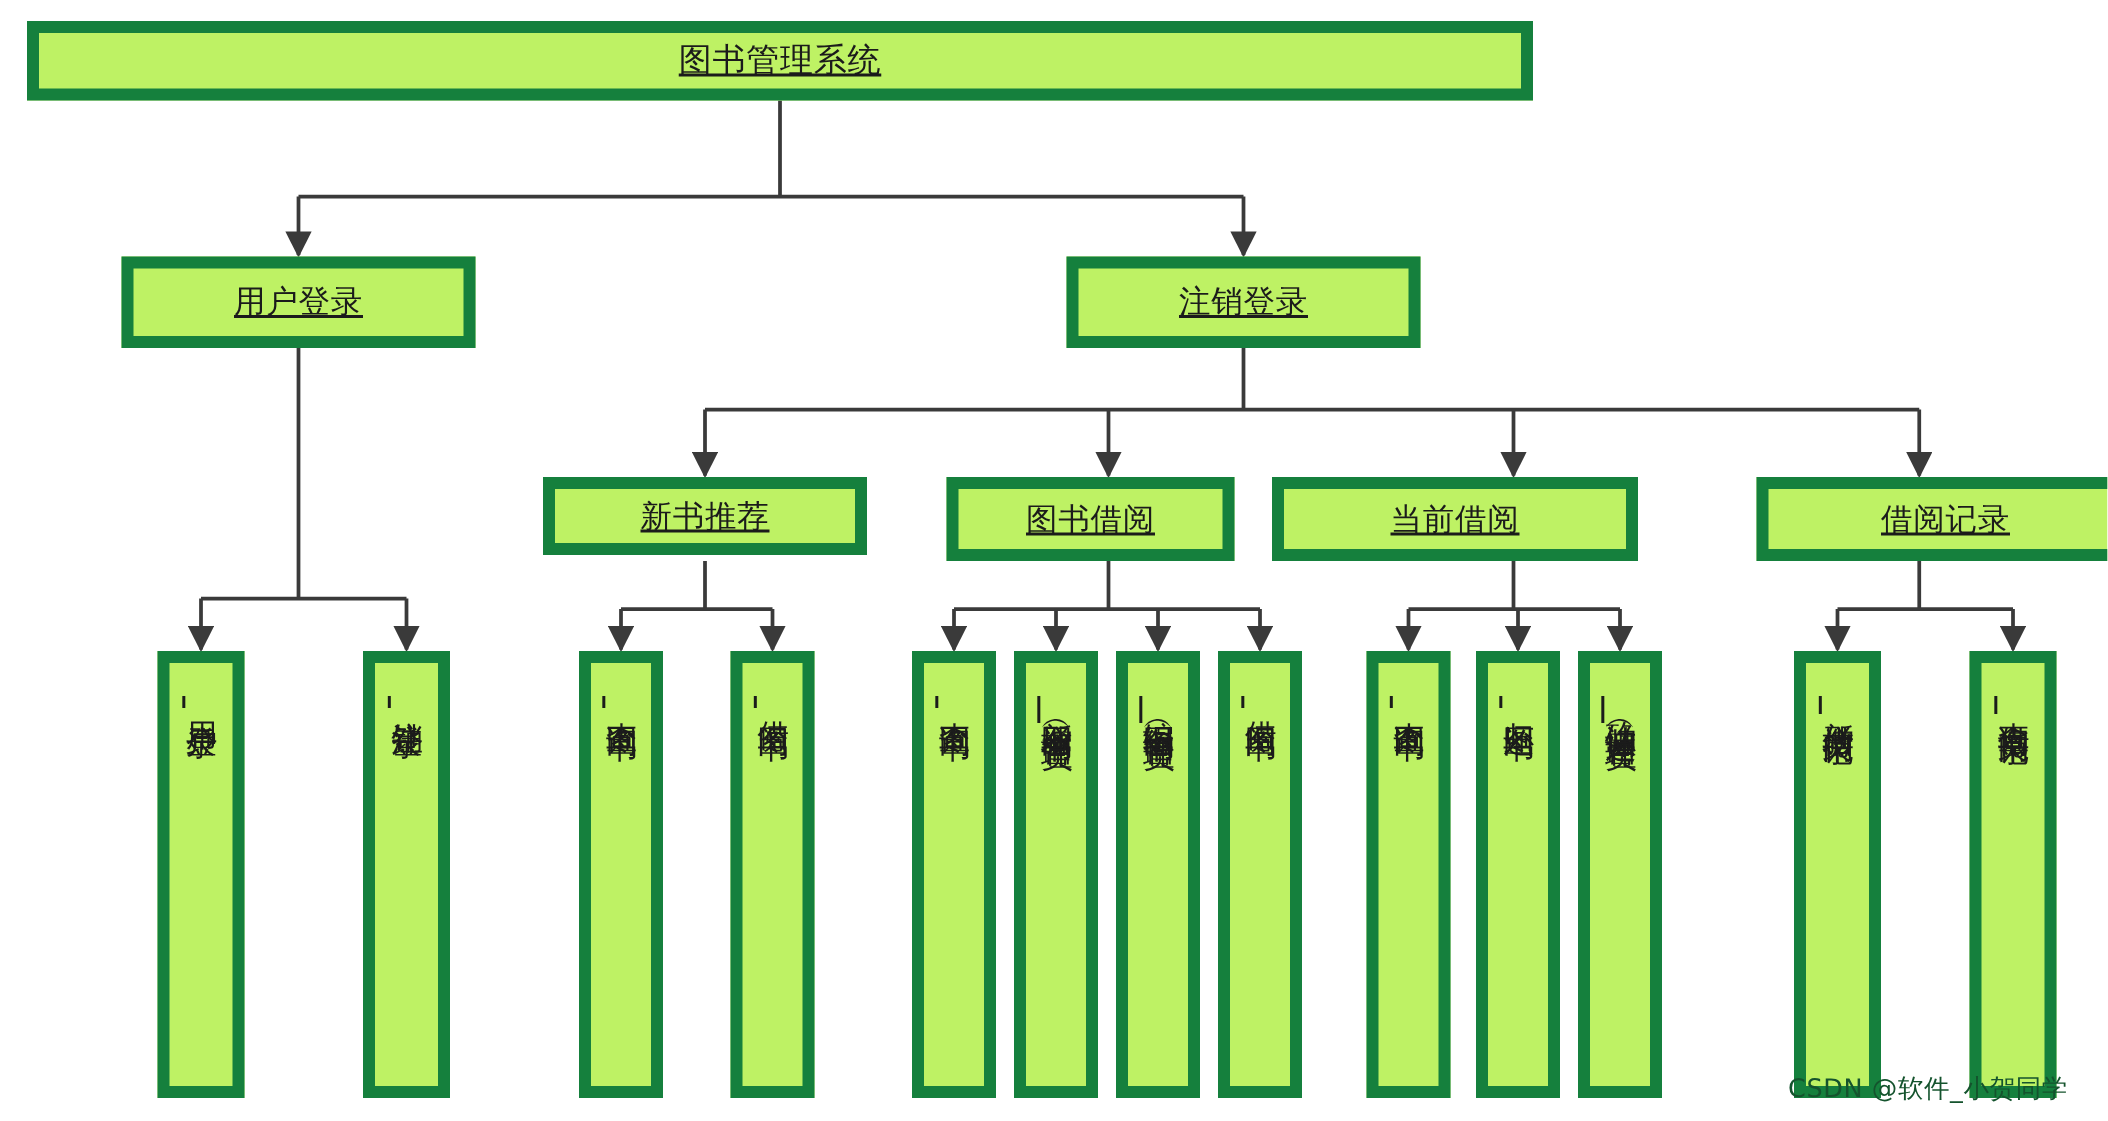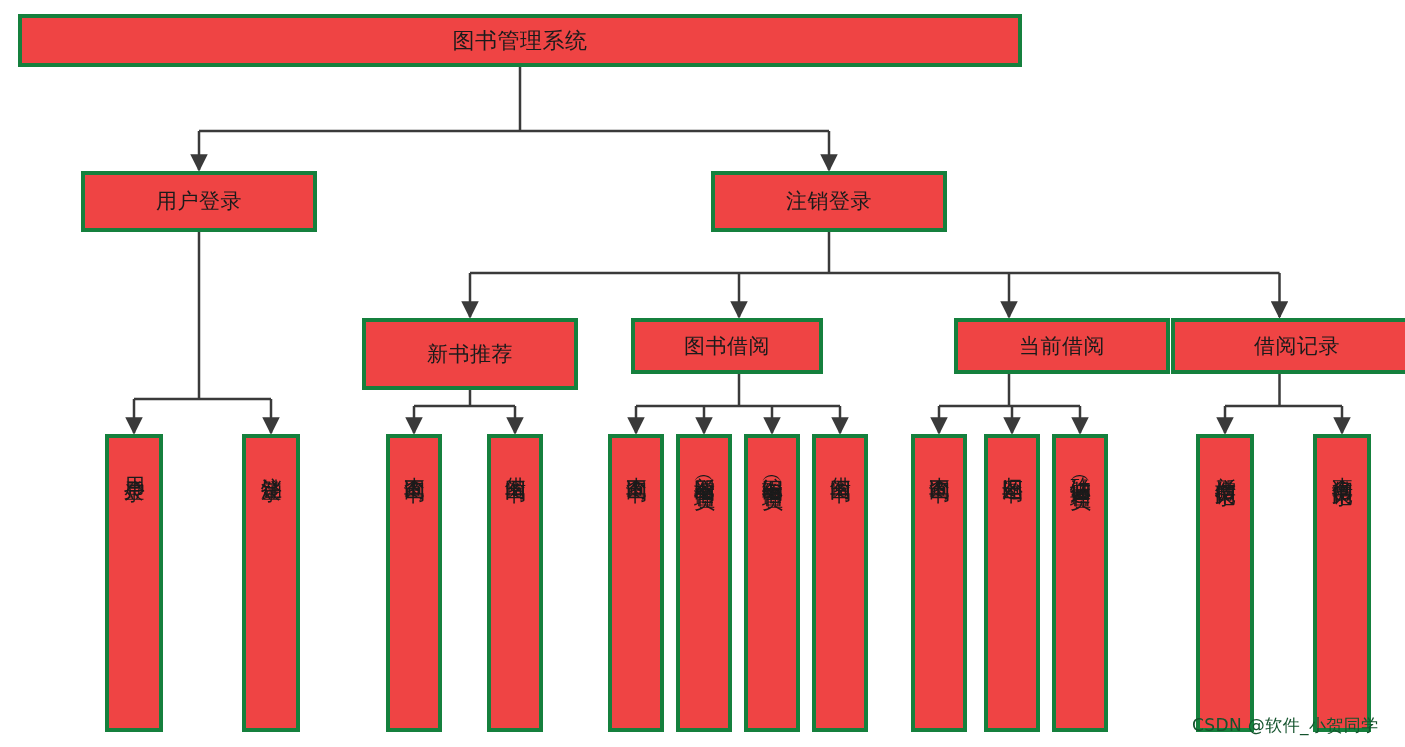--- a/index.html
+++ b/index.html
@@ -21,28 +21,29 @@
     position: absolute;
     left: 0;
     top: 0;
     width: 1405px;
     height: 747px;
     pointer-events: none;
   }
   .node {
     position: absolute;
     box-sizing: border-box;
-    background: #ef4444;
-    border: 4px solid #15803d;
+    background: #bef264;
+    border: 8px solid #15803d;
     display: flex;
     align-items: center;
     justify-content: center;
     color: #1b1b1b;
     line-height: 1.18;
     text-align: center;
+    text-decoration: underline;
   }
   .node.horizontal {
     font-size: 21px;
     letter-spacing: 0.5px;
   }
   .node.vertical {
     font-size: 21px;
     letter-spacing: 1px;
     align-items: flex-start;
     padding-top: 22px;
@@ -115,27 +116,27 @@
   <div id="node-layer">
       <div class="node horizontal root" style="left: 18px; top: 14px; width: 1004px; height: 53px;">
         <span class="label">图书管理系统</span>
       </div>
       <div class="node horizontal" style="left: 81px; top: 171px; width: 236px; height: 61px;">
         <span class="label">用户登录</span>
       </div>
       <div class="node horizontal" style="left: 711px; top: 171px; width: 236px; height: 61px;">
         <span class="label">注销登录</span>
       </div>
-      <div class="node horizontal" style="left: 362px; top: 318px; width: 216px; height: 72px;">
+      <div class="node horizontal" style="left: 362px; top: 318px; width: 216px; height: 52px;">
         <span class="label">新书推荐</span>
       </div>
       <div class="node horizontal" style="left: 631px; top: 318px; width: 192px; height: 56px;">
         <span class="label">图书借阅</span>
       </div>
-      <div class="node horizontal" style="left: 954px; top: 318px; width: 216px; height: 56px;">
+      <div class="node horizontal" style="left: 848px; top: 318px; width: 244px; height: 56px;">
         <span class="label">当前借阅</span>
       </div>
       <div class="node horizontal" style="left: 1171px; top: 318px; width: 252px; height: 56px;">
         <span class="label">借阅记录</span>
       </div>
       <div class="node vertical" style="left: 105px; top: 434px; width: 58px; height: 298px;">
         <span class="label">用户登录</span>
       </div>
       <div class="node vertical" style="left: 242px; top: 434px; width: 58px; height: 298px;">
         <span class="label">注销登录</span>

